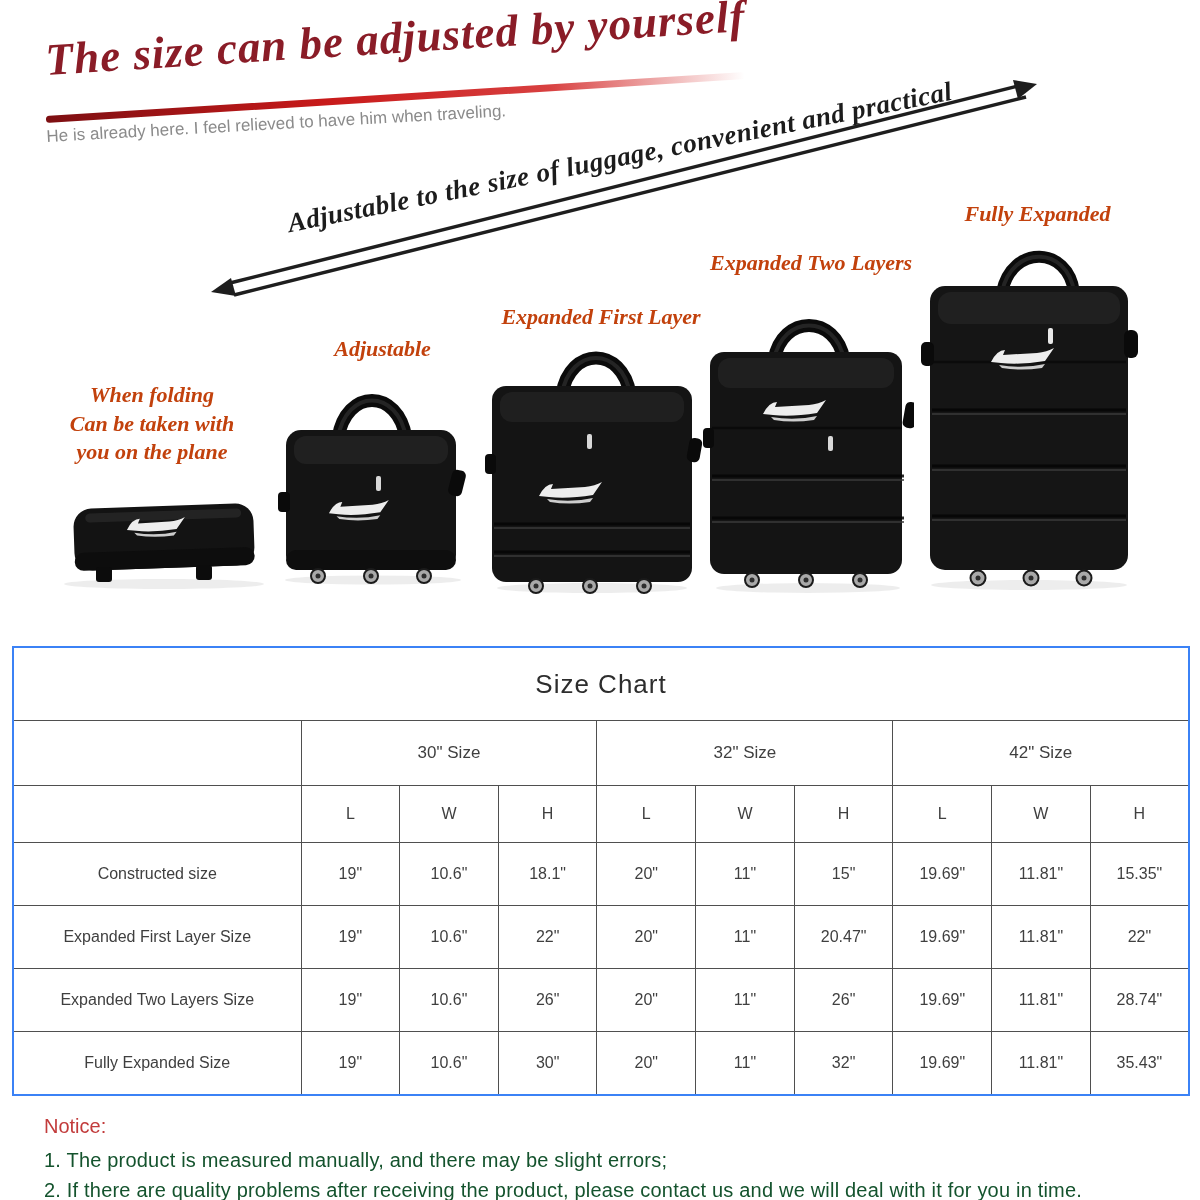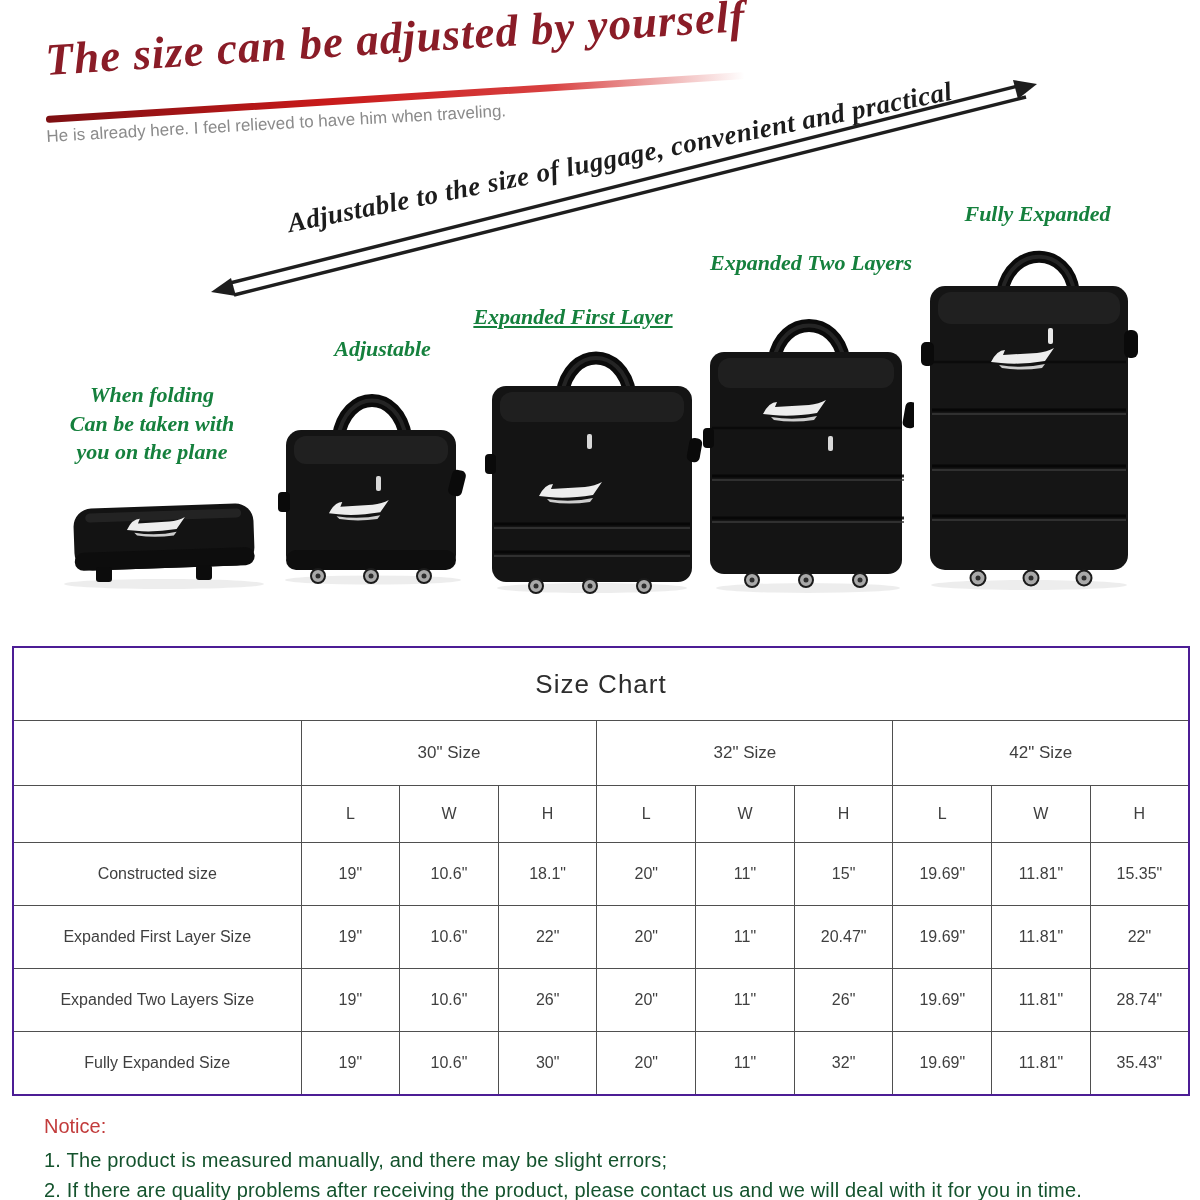--- a/index.html
+++ b/index.html
@@ -13,32 +13,32 @@
   .swoosh{position:absolute;left:46px;top:116px;width:700px;height:7px;
           transform:rotate(-3.6deg);transform-origin:left center;border-radius:4px;
           background:linear-gradient(90deg,#7d0f12 0%,#c81a1a 40%,#d84040 72%,rgba(216,64,64,0) 100%);}
   .sub-title{position:absolute;left:46px;top:127px;font-size:17px;color:#8b8b8b;
              transform:rotate(-3.2deg);transform-origin:left top;white-space:nowrap;}
   .banner-text{position:absolute;left:235px;top:142px;width:770px;text-align:center;
                font-size:27px;color:#1c1c1c;transform:rotate(-11.3deg);letter-spacing:.5px;}
   .arrow-svg{position:absolute;left:0;top:0;pointer-events:none;}
 
   
-  .bag-label{position:absolute;font-size:22px;color:#15803d;text-align:center;}
+  .bag-label{position:absolute;font-size:22px;color:#c2410c;text-align:center;}
   .lbl-folded{left:46px;top:381px;width:212px;line-height:1.3;}
   .lbl-constructed{left:300px;top:336px;width:165px;}
-  .lbl-first{left:458px;top:304px;width:230px;text-decoration:underline;}
+  .lbl-first{left:486px;top:304px;width:230px;}
   .lbl-two{left:696px;top:250px;width:230px;}
   .lbl-full{left:950px;top:201px;width:175px;}
 
   .bag{position:absolute;}
 
   
   .size-table{position:absolute;left:12px;top:646px;width:1178px;border-collapse:collapse;
-              table-layout:fixed;color:#3f3f3f;border:2px solid #4c1d95;}
+              table-layout:fixed;color:#3f3f3f;border:2px solid #3b82f6;}
   .size-table td{border:1px solid #4f4f4f;text-align:center;vertical-align:middle;padding:0;}
   .r-title td{height:72px;font-size:26px;color:#2d2d2d;letter-spacing:1px;}
   .r-groups td{height:64px;font-size:17px;}
   .r-dims td{height:56px;font-size:16px;}
   .r-data td{height:62px;font-size:16px;}
   .t-label{font-size:17px;margin-left:17px;}
   col.c-label{width:288px;}
 
   
   .notice{position:absolute;left:44px;top:1103px;width:1150px;}

